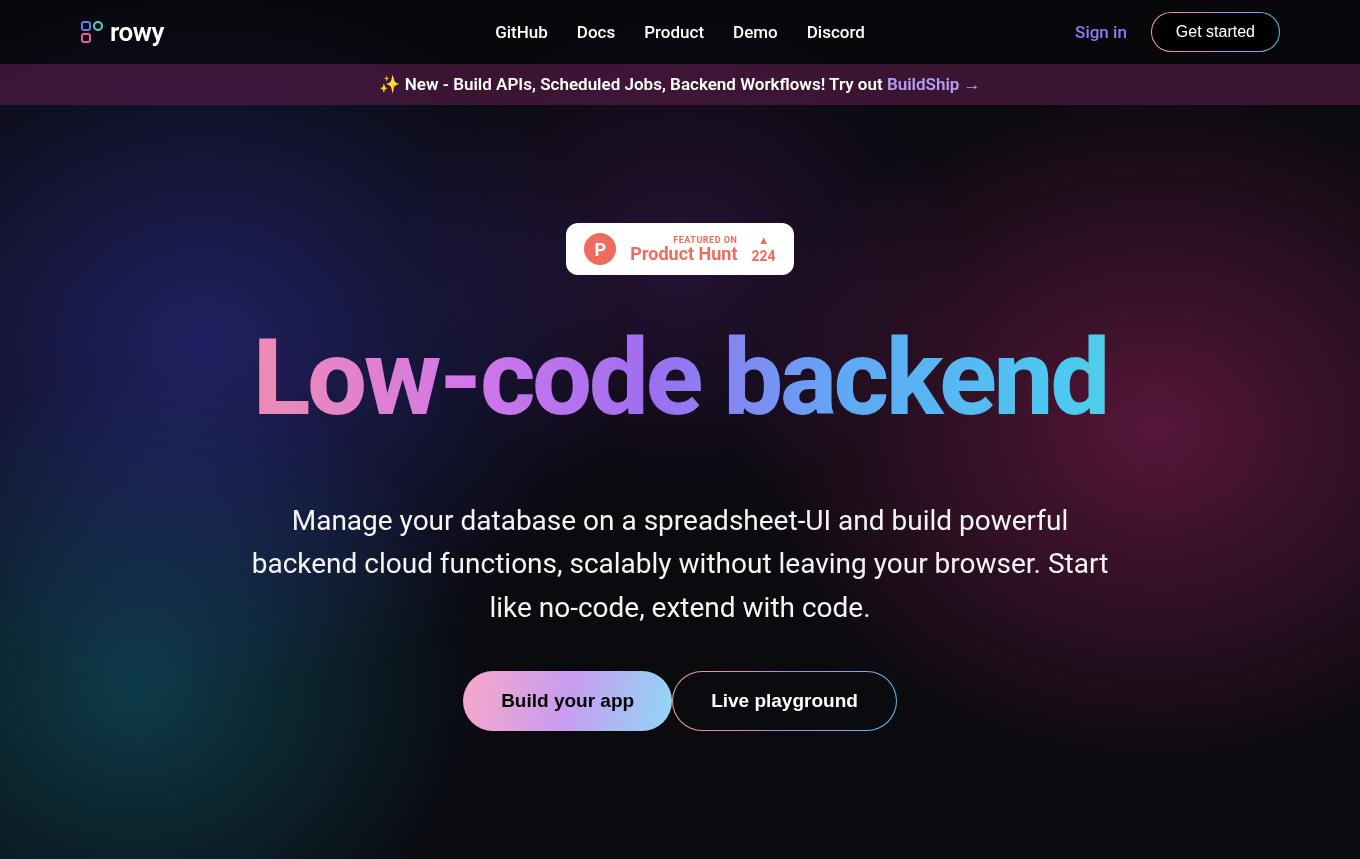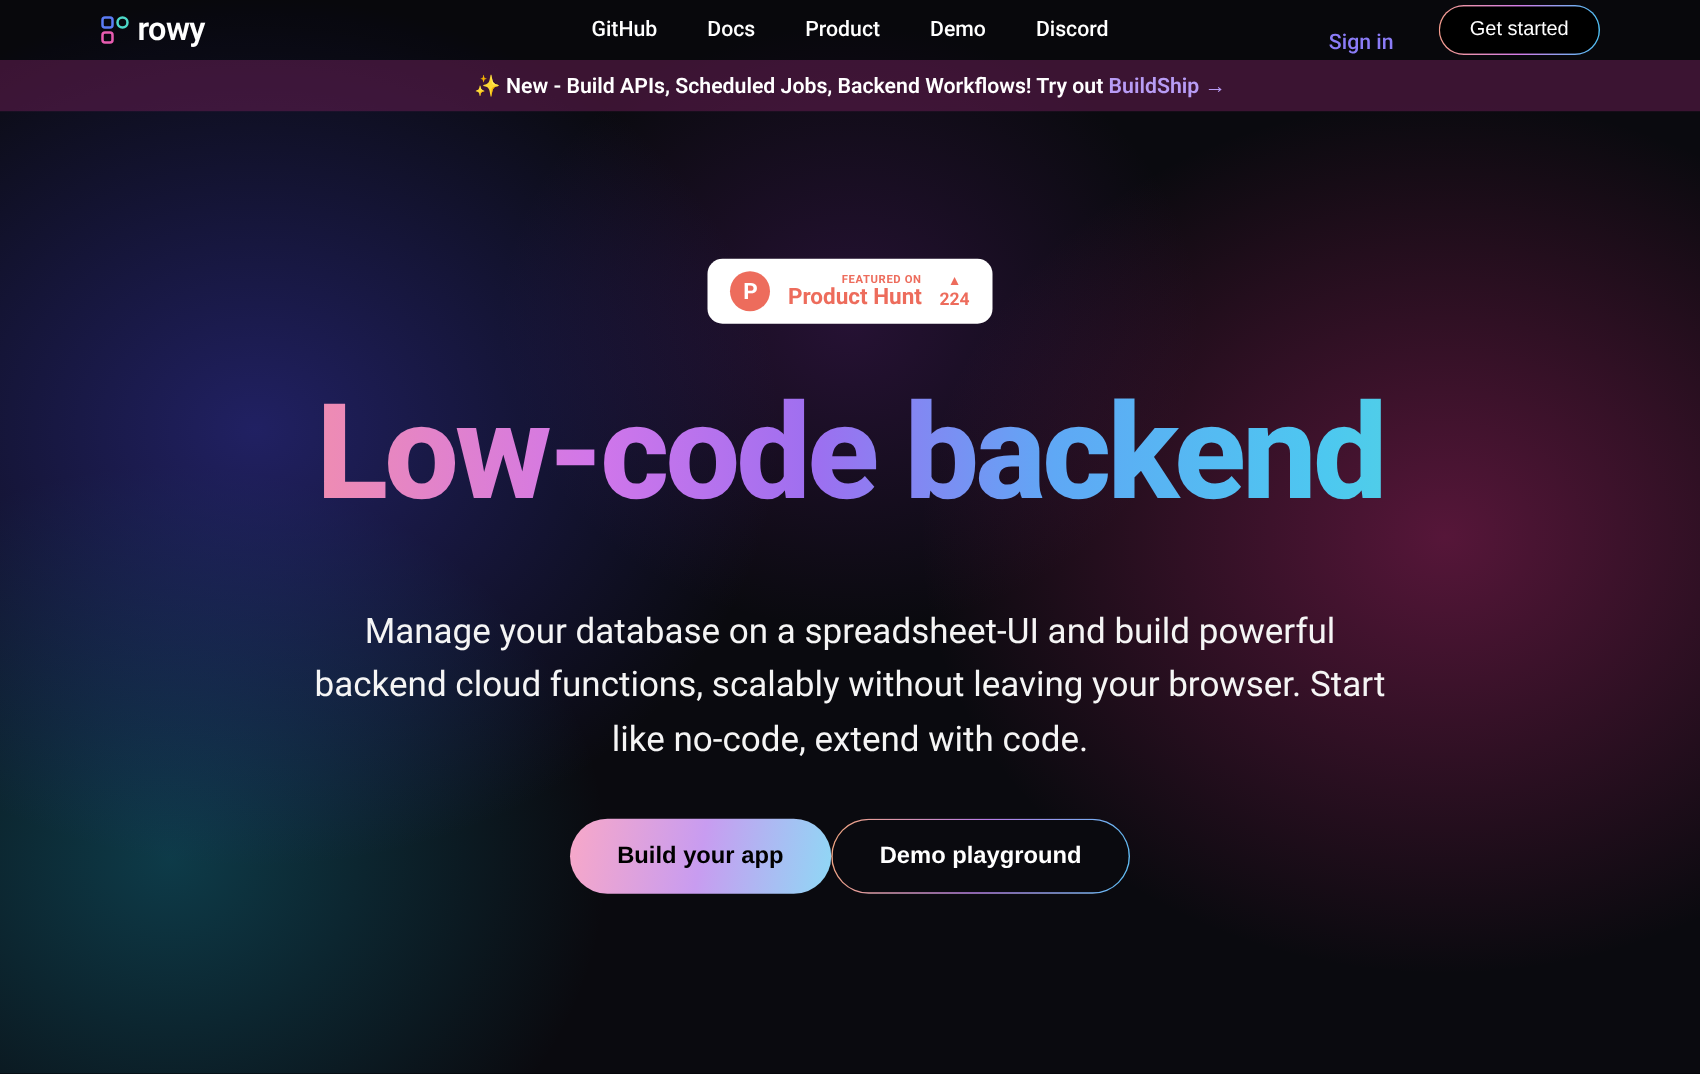--- a/index.html
+++ b/index.html
@@ -25,21 +25,21 @@
         radial-gradient(ellipse 500px 450px at 10% 80%, rgba(20, 150, 180, 0.35), transparent 70%),
         radial-gradient(ellipse 600px 500px at 85% 50%, rgba(200, 40, 120, 0.4), transparent 70%),
         radial-gradient(ellipse 400px 350px at 50% 30%, rgba(120, 40, 160, 0.25), transparent 70%),
         #0a0a0f;
       z-index: 0;
     }
     
     .header {
       position: relative;
       z-index: 10;
-      height: 48px;
+      height: 64px;
       display: flex;
       align-items: center;
       justify-content: space-between;
       padding: 0 80px;
       background: rgba(0,0,0,0.2);
     }
     
     .logo {
       display: flex;
       align-items: center;
@@ -50,38 +50,38 @@
       letter-spacing: -0.5px;
     }
     
     .logo-icon {
       width: 24px;
       height: 24px;
     }
     
     .nav {
       display: flex;
-      gap: 40px;
+      gap: 29px;
       position: absolute;
       left: 50%;
       transform: translateX(-50%);
     }
     
     .nav a {
       color: #fff;
       text-decoration: none;
       font-size: 17px;
       font-weight: 500;
       cursor: pointer;
     }
     
     .header-right {
       display: flex;
-      align-items: flex-end;
-      gap: 36px;
+      align-items: center;
+      gap: 24px;
     }
     
     .signin {
       color: #8b7cf7;
       text-decoration: none;
       font-size: 17px;
       font-weight: 500;
       cursor: pointer;
     }
     
@@ -287,15 +287,15 @@
       <div class="ph-count">224</div>
     </div>
   </div>
   
   <h1 class="hero-title">Low-code backend</h1>
   
   <p class="hero-subtitle">Manage your database on a spreadsheet-UI and build powerful backend cloud functions, scalably without leaving your browser. Start like no-code, extend with code.</p>
   
   <div class="hero-buttons">
     <button class="btn-primary">Build your app</button>
-    <button class="btn-secondary">Demo playground</button>
+    <button class="btn-secondary">Live playground</button>
   </div>
 </section>
 
 </body></html>

